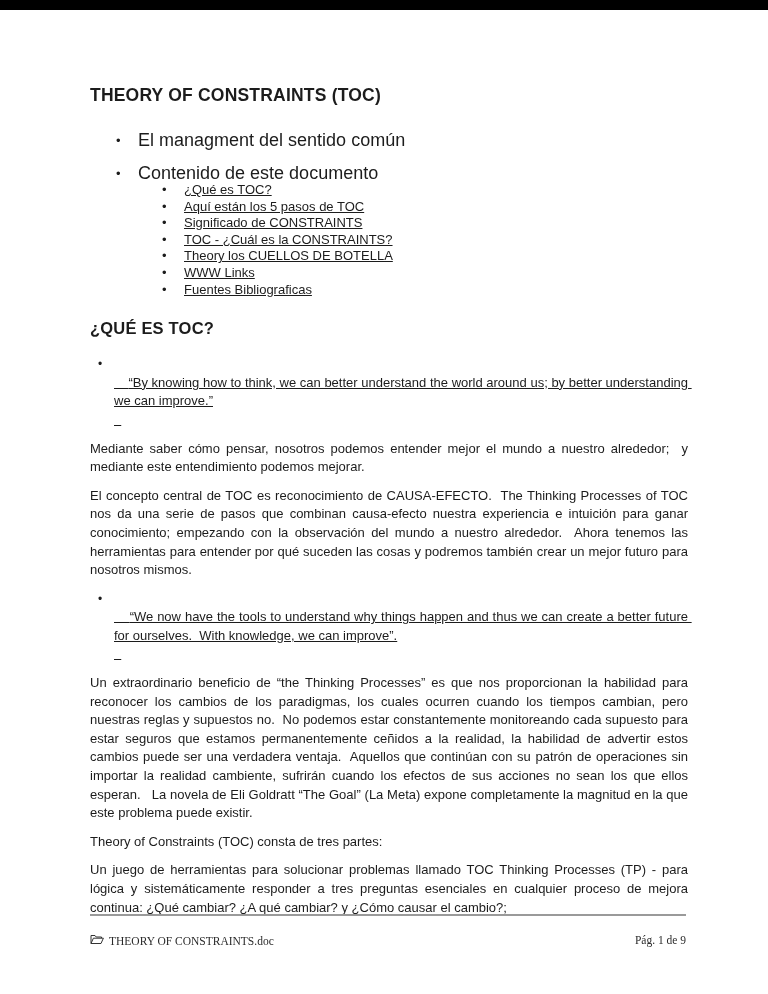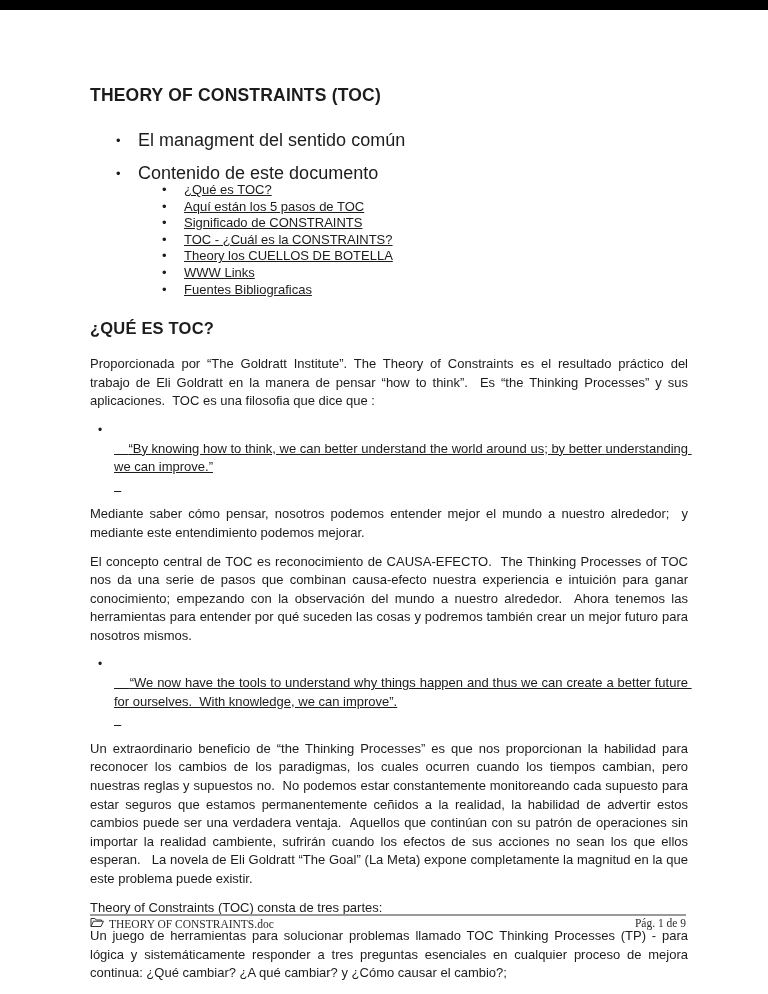--- a/index.html
+++ b/index.html
@@ -98,21 +98,21 @@
     position: absolute;
     left: 8px;
     font-size: 12px;
   }
   .footer {
     position: absolute;
     top: 914px;
     left: 90px;
     width: 596px;
     border-top: 2px solid #9a9a9a;
-    padding-top: 1px;
+    padding-top: 18px;
     display: flex;
     justify-content: space-between;
     align-items: flex-start;
     font-family: "Liberation Serif", serif;
     font-size: 11.5px;
     color: #2a2a2a;
   }
   .footer-left {
     display: flex;
     align-items: center;
@@ -142,21 +142,20 @@
     <li class="l2-item"><span class="toc-link">Aquí están los 5 pasos de TOC</span></li>
     <li class="l2-item"><span class="toc-link">Significado de CONSTRAINTS</span></li>
     <li class="l2-item"><span class="toc-link">TOC - ¿Cuál es la CONSTRAINTS?</span></li>
     <li class="l2-item"><span class="toc-link">Theory los CUELLOS DE BOTELLA</span></li>
     <li class="l2-item"><span class="toc-link">WWW Links</span></li>
     <li class="l2-item"><span class="toc-link">Fuentes Bibliograficas</span></li>
   </ul>
 
   <h2 class="section-heading">¿QUÉ ES TOC?</h2>
 
-  <p class="para">Proporcionada por “The Goldratt Institute”. The Theory of Constraints es el resultado práctico del trabajo de Eli Goldratt en la manera de pensar “how to think”.  Es “the Thinking Processes” y sus aplicaciones.  TOC es una filosofia que dice que :</p>
 
   <div class="quote-item">
     <span>“By knowing how to think, we can better understand the world around us; by better understanding we can improve.”</span>
   </div>
 
   <p class="para">Mediante saber cómo pensar, nosotros podemos entender mejor el mundo a nuestro alrededor;  y mediante este entendimiento podemos mejorar.</p>
 
   <p class="para">El concepto central de TOC es reconocimiento de CAUSA-EFECTO.  The Thinking Processes of TOC nos da una serie de pasos que combinan causa-efecto nuestra experiencia e intuición para ganar conocimiento; empezando con la observación del mundo a nuestro alrededor.  Ahora tenemos las herramientas para entender por qué suceden las cosas y podremos también crear un mejor futuro para nosotros mismos.</p>
 
   <div class="quote-item">

